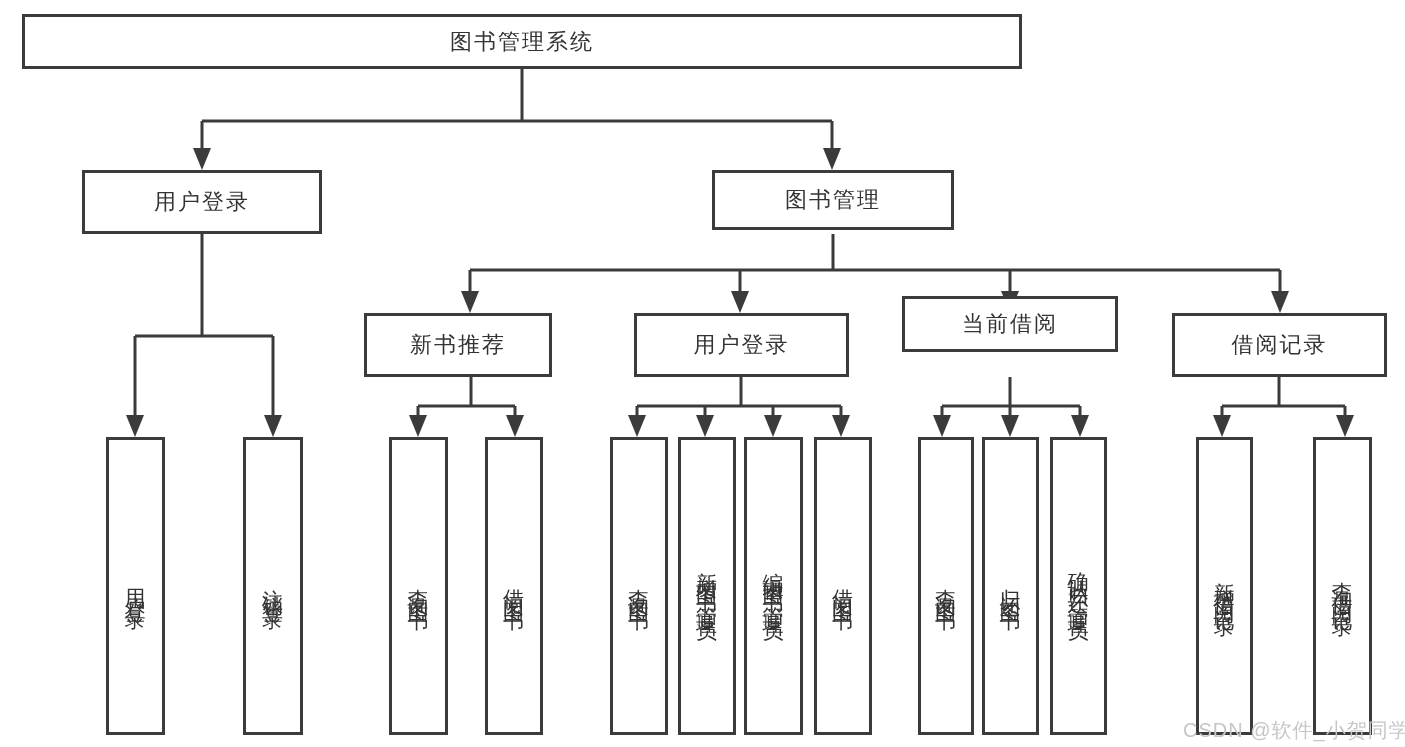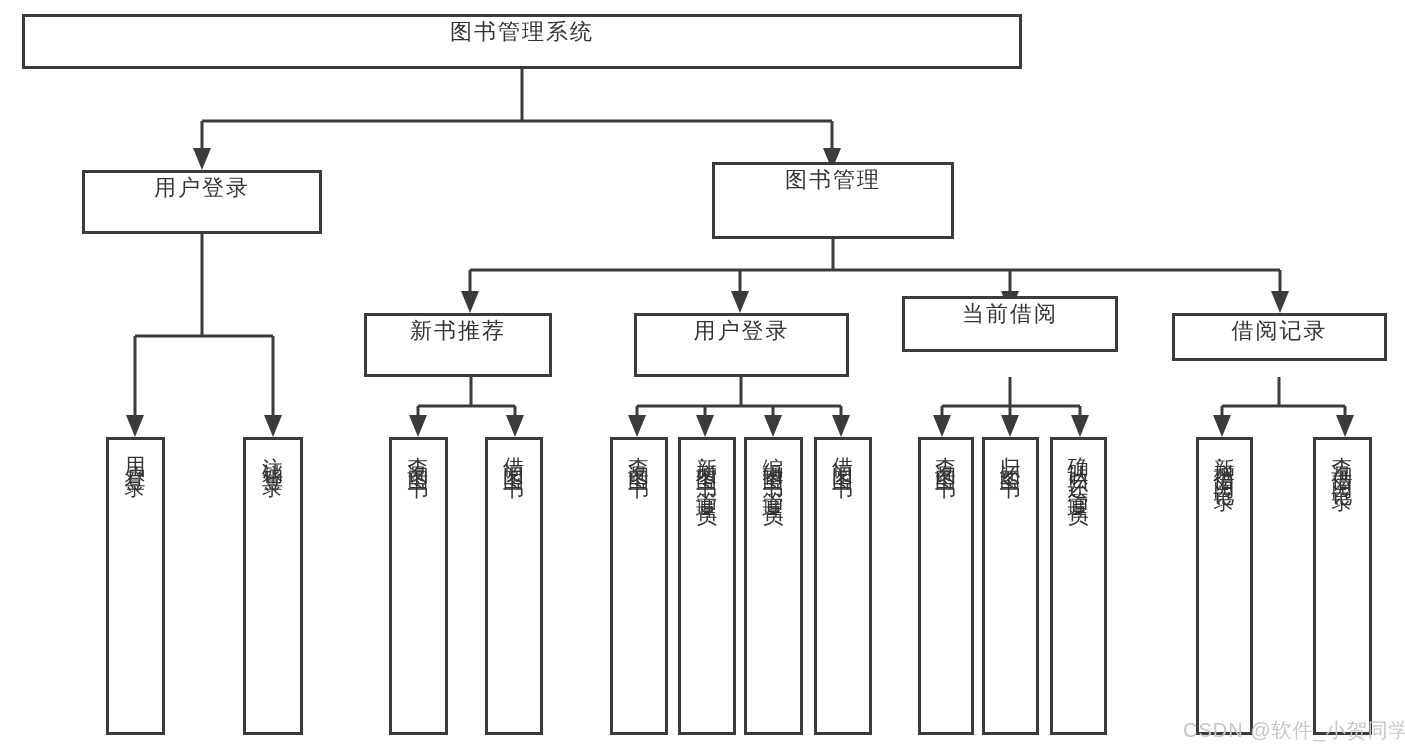--- a/index.html
+++ b/index.html
@@ -18,21 +18,21 @@
     overflow:hidden;
   }
   svg.connectors{position:absolute;left:0;top:0;z-index:1;}
   .edge{stroke:var(--line);stroke-width:3;fill:none;}
   .arrow{fill:var(--line);stroke:none;}
   .box{
     position:absolute;
     box-sizing:border-box;
     border:3px solid var(--line);
     background:var(--background);
-    display:flex;align-items:flex-start;justify-content:center;
+    display:flex;align-items:center;justify-content:center;
     z-index:2;
   }
   .box .lbl{
     font-size:22px;
     letter-spacing:2px;
     color:var(--text);
     white-space:nowrap;
   }
   .leaf .lbl{
     writing-mode:vertical-rl;
@@ -133,34 +133,34 @@
     </g>
   </svg>
 
   <div class="box" style="left:22px;top:14px;width:1000px;height:55px">
     <span class="lbl">图书管理系统</span>
   </div>
 
   <div class="box" style="left:82px;top:170px;width:240px;height:64px">
     <span class="lbl">用户登录</span>
   </div>
-  <div class="box" style="left:712px;top:162px;width:242px;height:77px">
+  <div class="box" style="left:712px;top:170px;width:242px;height:60px">
     <span class="lbl">图书管理</span>
   </div>
 
   <div class="box" style="left:364px;top:313px;width:188px;height:64px">
     <span class="lbl">新书推荐</span>
   </div>
   <div class="box" style="left:634px;top:313px;width:215px;height:64px">
     <span class="lbl">用户登录</span>
   </div>
   <div class="box" style="left:902px;top:296px;width:216px;height:56px">
     <span class="lbl">当前借阅</span>
   </div>
-  <div class="box" style="left:1172px;top:313px;width:215px;height:48px">
+  <div class="box" style="left:1172px;top:313px;width:215px;height:64px">
     <span class="lbl">借阅记录</span>
   </div>
 
   <div class="box leaf" style="left:106px;top:437px;width:59px;height:298px">
     <span class="lbl">用户登录</span>
   </div>
   <div class="box leaf" style="left:243px;top:437px;width:60px;height:298px">
     <span class="lbl">注销登录</span>
   </div>
 

